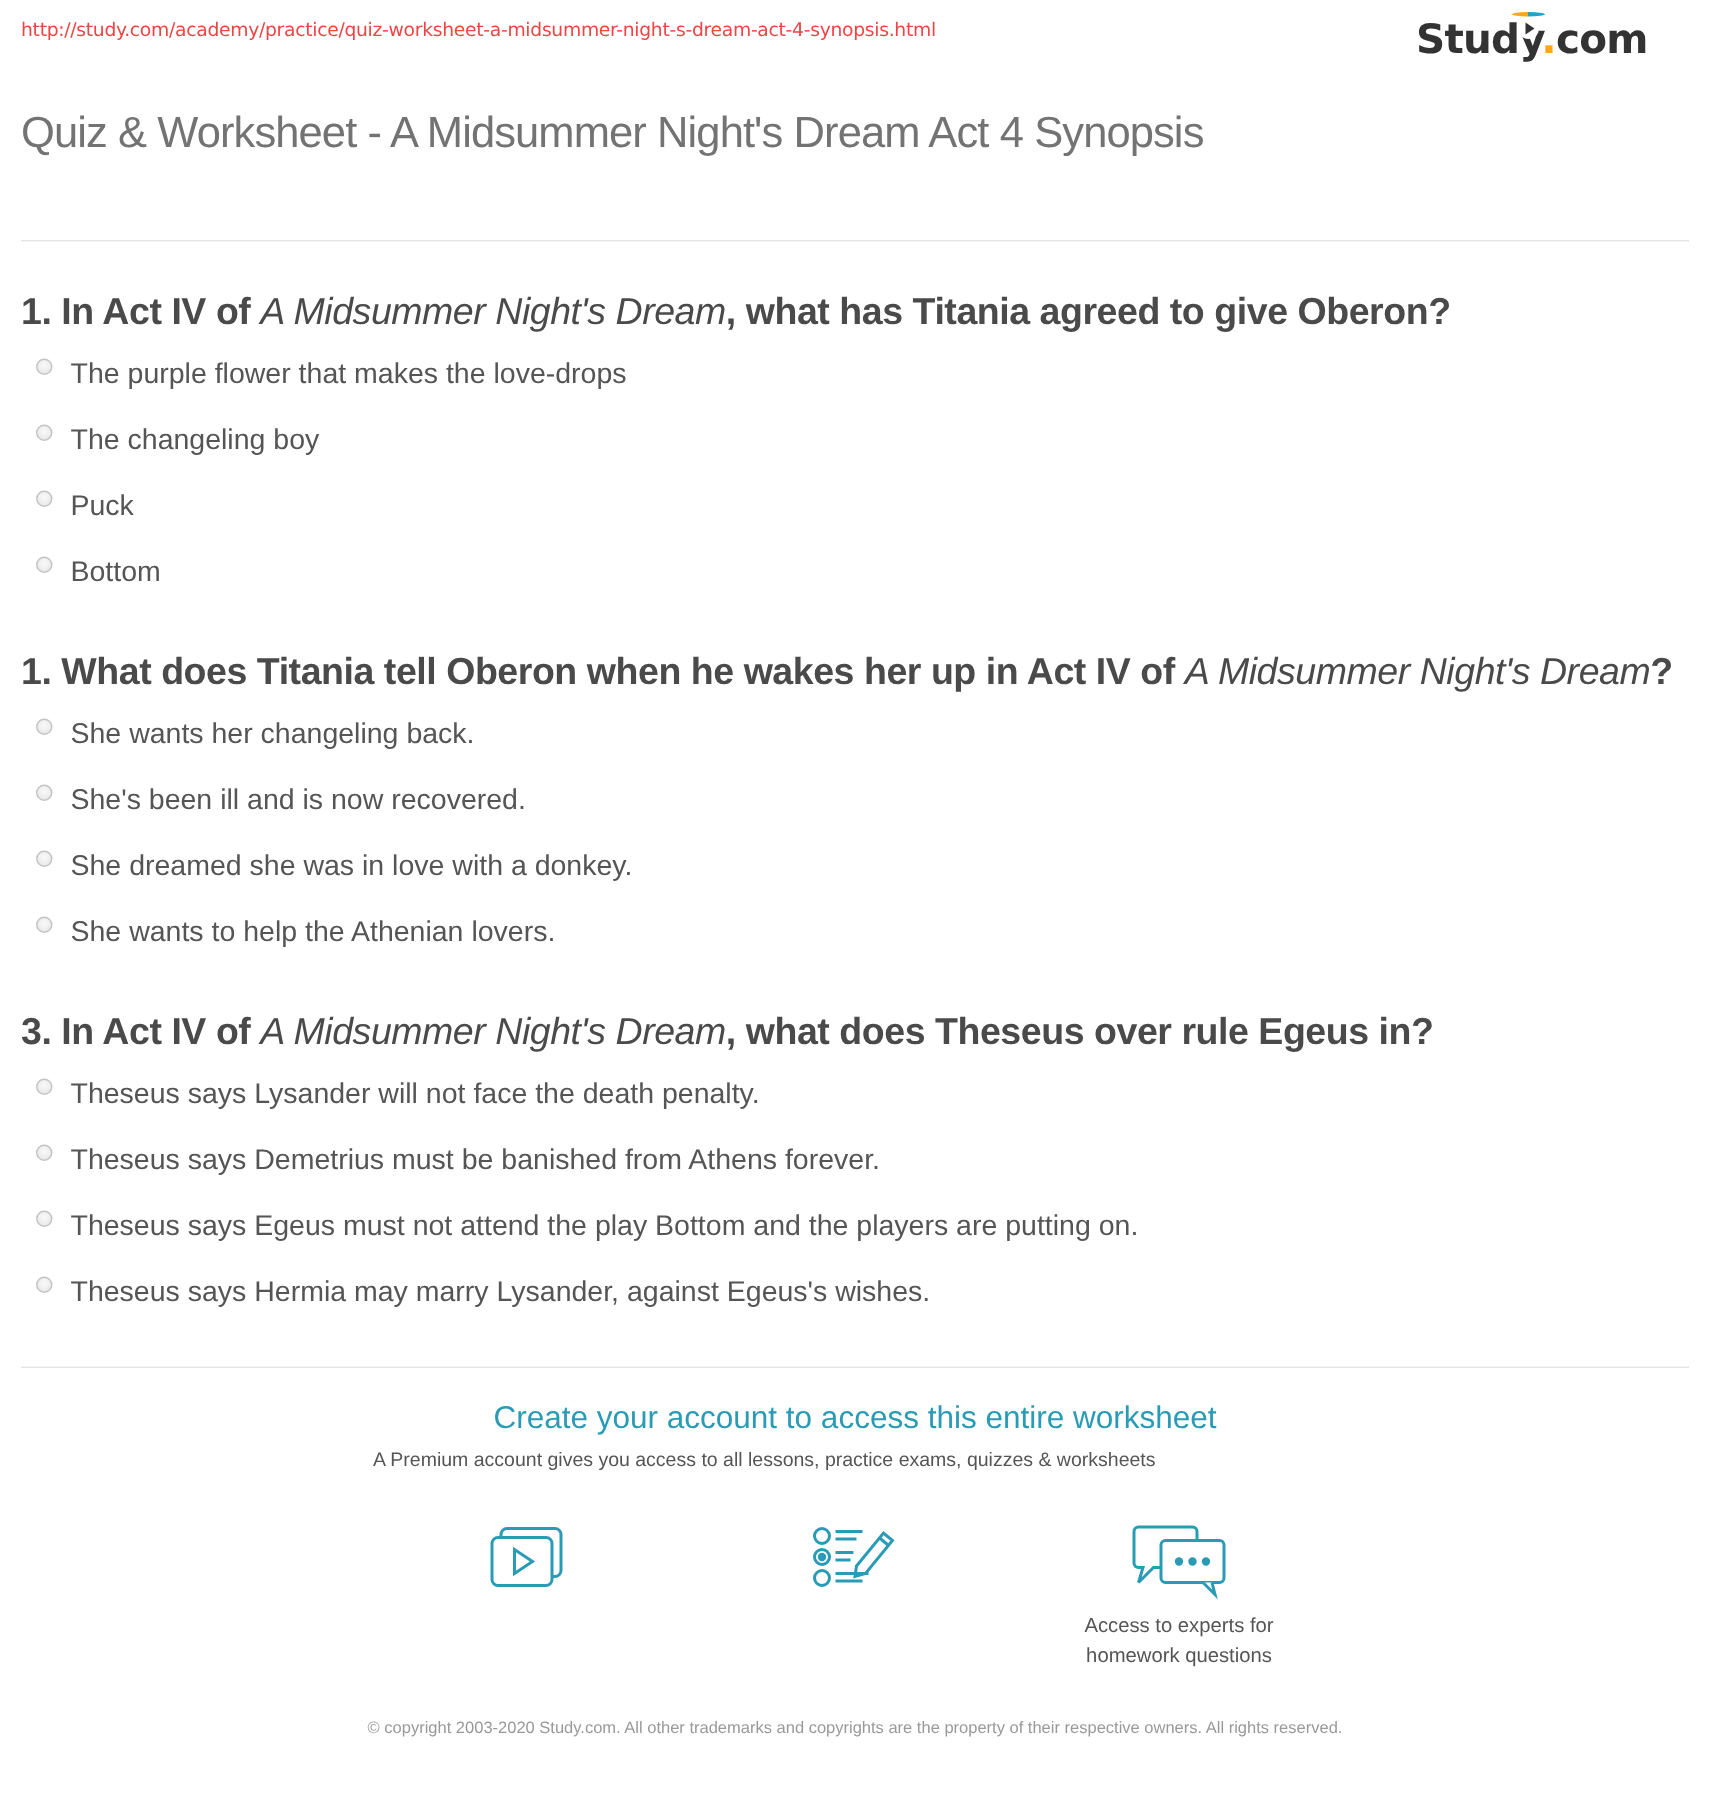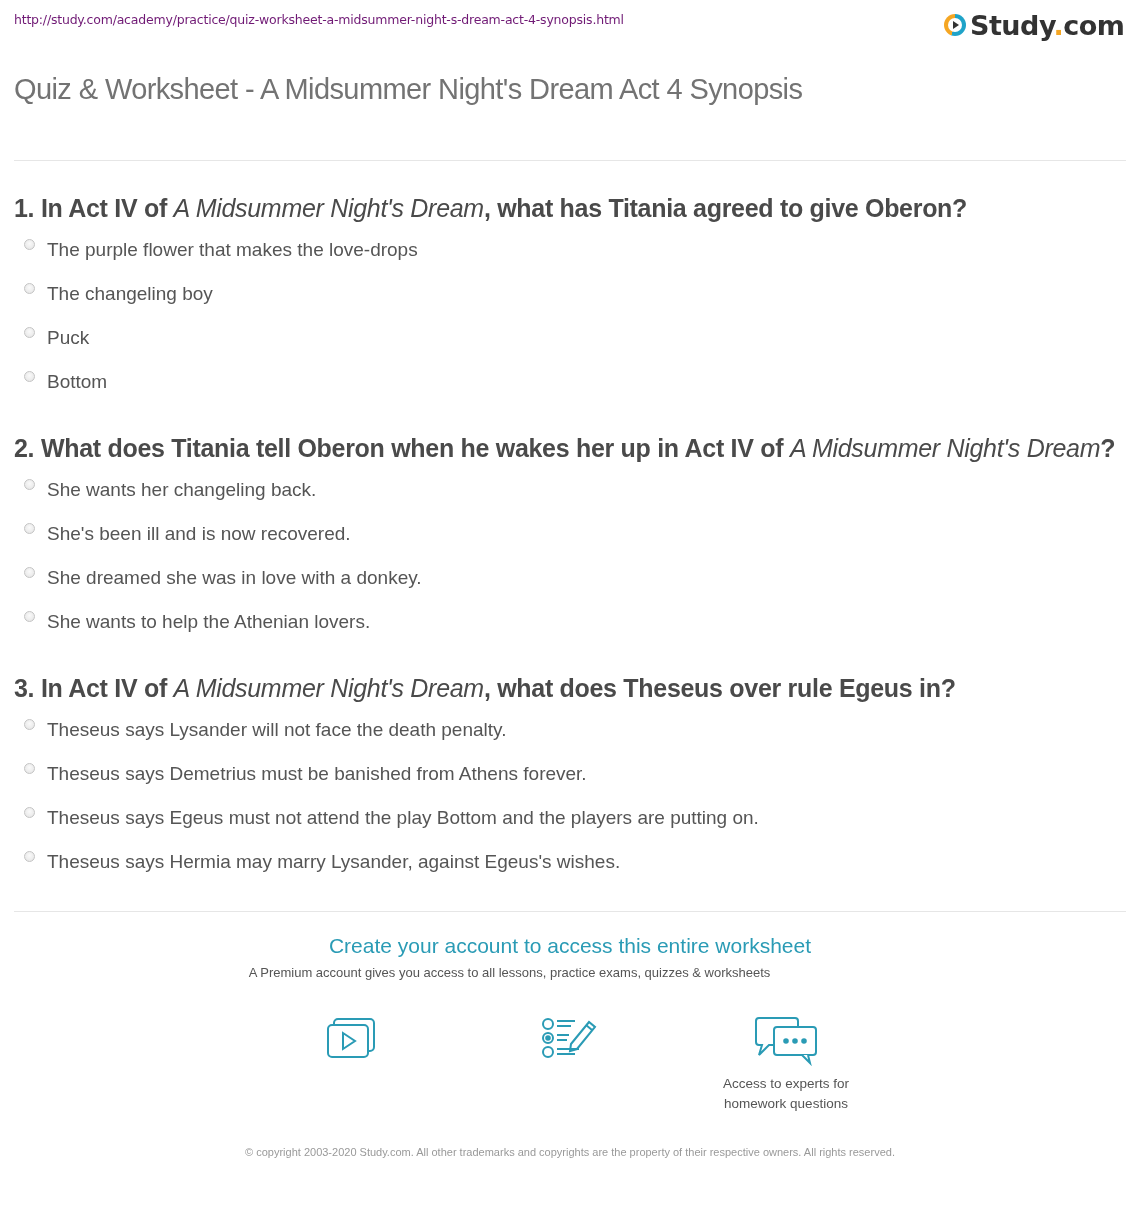--- a/index.html
+++ b/index.html
@@ -1,20 +1,20 @@
 <!DOCTYPE html>
 <html><head>
   <meta charset="utf-8">
   <style>
     * { box-sizing: border-box; margin: 0; padding: 0; }
     html, body { width: 1140px; height: 1208px; background: #ffffff; }
     body { font-family: "DejaVu Sans", "Liberation Sans", sans-serif; color: #4a4a4a; position: relative; overflow: hidden; }
 
-    .url { position: absolute; left: 14px; top: 12px; font-size: 12.5px; color: #701a75; letter-spacing: -0.2px; }
-    .logo { position: absolute; left: 944px; top: 8px; height: 34px; display: flex; align-items: center; }
+    .url { position: absolute; left: 14px; top: 12px; font-size: 12.5px; color: #ef4444; letter-spacing: -0.2px; }
+    .logo { position: absolute; left: 944px; top: 8px; height: 34px; display: flex; align-items: center; flex-direction: column; }
     .logo-mark { width: 22px; height: 22px; border-radius: 50%; position: relative; margin-right: 4px;
       background: conic-gradient(#1fa3c8 0deg 200deg, #f5a623 200deg 360deg); }
     .logo-mark::before { content: ""; position: absolute; left: 4px; top: 4px; width: 14px; height: 14px; border-radius: 50%; background: #fff; }
     .logo-mark::after { content: ""; position: absolute; left: 9px; top: 7px; width: 0; height: 0;
       border-left: 6px solid #333; border-top: 4px solid transparent; border-bottom: 4px solid transparent; }
     .logo-text { font-family: "DejaVu Sans", sans-serif; font-size: 27px; font-weight: bold; color: #333; letter-spacing: -0.5px; }
     .logo-dot { color: #f5a623; }
 
     .title { position: absolute; left: 14px; top: 70px; width: 820px; font-size: 29px; line-height: 39px; color: #737373; font-weight: normal; letter-spacing: -0.6px; font-family: "Liberation Sans", sans-serif; }
     .divider { position: absolute; left: 14px; width: 1112px; height: 1px; background: #e6e6e6; }
@@ -57,21 +57,21 @@
   </label>
 <label class="answer" style="top:327px">
     <span class="radio"></span>
     <span>Puck</span>
   </label>
 <label class="answer" style="top:371px">
     <span class="radio"></span>
     <span>Bottom</span>
   </label>
 
-<div class="question" style="top:434px"><span>2. What does Titania tell Oberon when he wakes her up in Act IV of </span><em>A Midsummer Night's Dream</em><span>?</span></div>
+<div class="question" style="top:434px"><span>1. What does Titania tell Oberon when he wakes her up in Act IV of </span><em>A Midsummer Night's Dream</em><span>?</span></div>
 <label class="answer" style="top:479px">
     <span class="radio"></span>
     <span>She wants her changeling back.</span>
   </label>
 <label class="answer" style="top:523px">
     <span class="radio"></span>
     <span>She's been ill and is now recovered.</span>
   </label>
 <label class="answer" style="top:567px">
     <span class="radio"></span>

